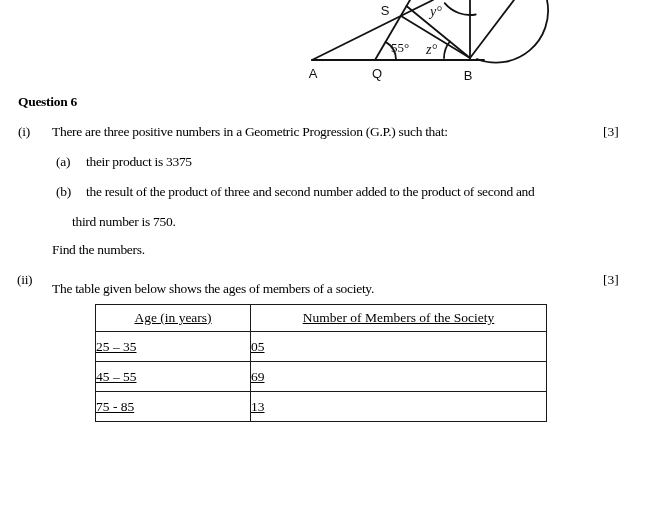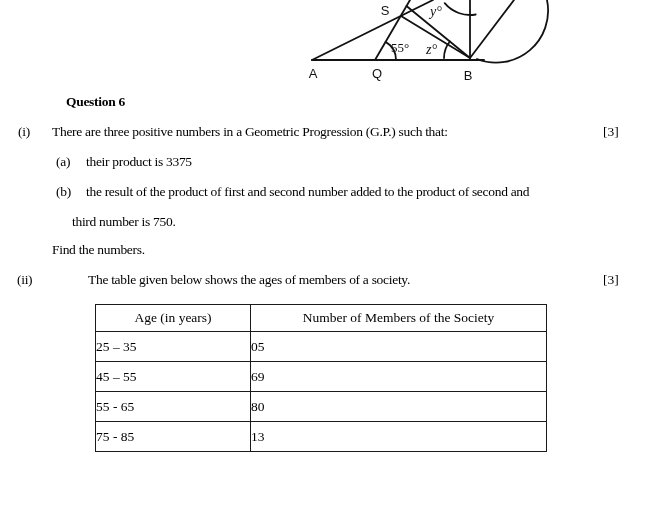--- a/index.html
+++ b/index.html
@@ -17,21 +17,21 @@
   .fig-pt{font-family:"Liberation Sans", sans-serif;font-size:13px;}
   .fig-ang{font-family:"Liberation Serif", serif;font-size:13px;}
   .fig-ital{font-family:"Liberation Serif", serif;font-size:14px;font-style:italic;}
   table.ages{
     position:absolute;left:95px;top:304px;width:452px;
     border-collapse:collapse;table-layout:fixed;
     font-size:13.5px;
   }
   table.ages td,table.ages th{
     border:1px solid #1a1a1a;vertical-align:middle;
-    font-weight:normal;padding:0;
+    font-weight:normal;padding:0;text-decoration:underline;
   }
   table.ages th{height:26px;}
   table.ages td{height:29px;}
   col.c1{width:155px;}
 </style>
 </head>
 <body>
 
 <svg id="figure-svg" width="320" height="85" viewBox="0 0 320 85">
 
@@ -56,37 +56,37 @@
 
   <text class="fig-pt" x="95" y="15" text-anchor="middle">S</text>
   <text class="fig-pt" x="23" y="78" text-anchor="middle">A</text>
   <text class="fig-pt" x="87" y="78" text-anchor="middle">Q</text>
   <text class="fig-pt" x="178" y="80" text-anchor="middle">B</text>
   <text class="fig-ang" x="101" y="52">55°</text>
   <text class="fig-ital" x="136" y="54">z°</text>
   <text class="fig-ital" x="140" y="16">y°</text>
 </svg>
 
-<div class="line bold" style="left:18px;top:94px;margin-left:48px;">Question 6</div>
+<div class="line bold" style="left:18px;top:94px;">Question 6</div>
 
 <div class="line" style="left:18px;top:124px;">(i)</div>
 <div class="line" style="left:52px;top:124px;">There are three positive numbers in a Geometric Progression (G.P.) such that:</div>
 <div class="marks" style="left:603px;top:124px;">[3]</div>
 
 <div class="line" style="left:56px;top:154px;">(a)</div>
 <div class="line" style="left:86px;top:154px;">their product is 3375</div>
 
 <div class="line" style="left:56px;top:184px;">(b)</div>
-<div class="line" style="left:86px;top:184px;">the result of the product of first and second number added to the product of second and</div>
+<div class="line" style="left:86px;top:184px;">the result of the product of three and second number added to the product of second and</div>
 <div class="line" style="left:72px;top:214px;">third number is 750.</div>
 
 <div class="line" style="left:52px;top:242px;">Find the numbers.</div>
 
 <div class="line" style="left:17px;top:272px;text-align:right;">(ii)</div>
-<div class="line" style="left:52px;top:272px;margin-left:36px;">The table given below shows the ages of members of a society.</div>
+<div class="line" style="left:52px;top:281px;">The table given below shows the ages of members of a society.</div>
 <div class="marks" style="left:603px;top:272px;">[3]</div>
 
 <table class="ages">
   <colgroup>
       <col class="c1">
       <col>
     </colgroup>
   <thead>
     <tr>
       <th>Age (in years)</th>
@@ -96,21 +96,17 @@
   <tbody>
     <tr>
       <td>25 – 35</td>
       <td>05</td>
     </tr>
     <tr>
       <td>45 – 55</td>
       <td>69</td>
     </tr>
     <tr>
-      <td>55 - 65</td>
-      <td>80</td>
-    </tr>
-    <tr>
       <td>75 - 85</td>
       <td>13</td>
     </tr>
   </tbody>
 </table>
 
 </body></html>

